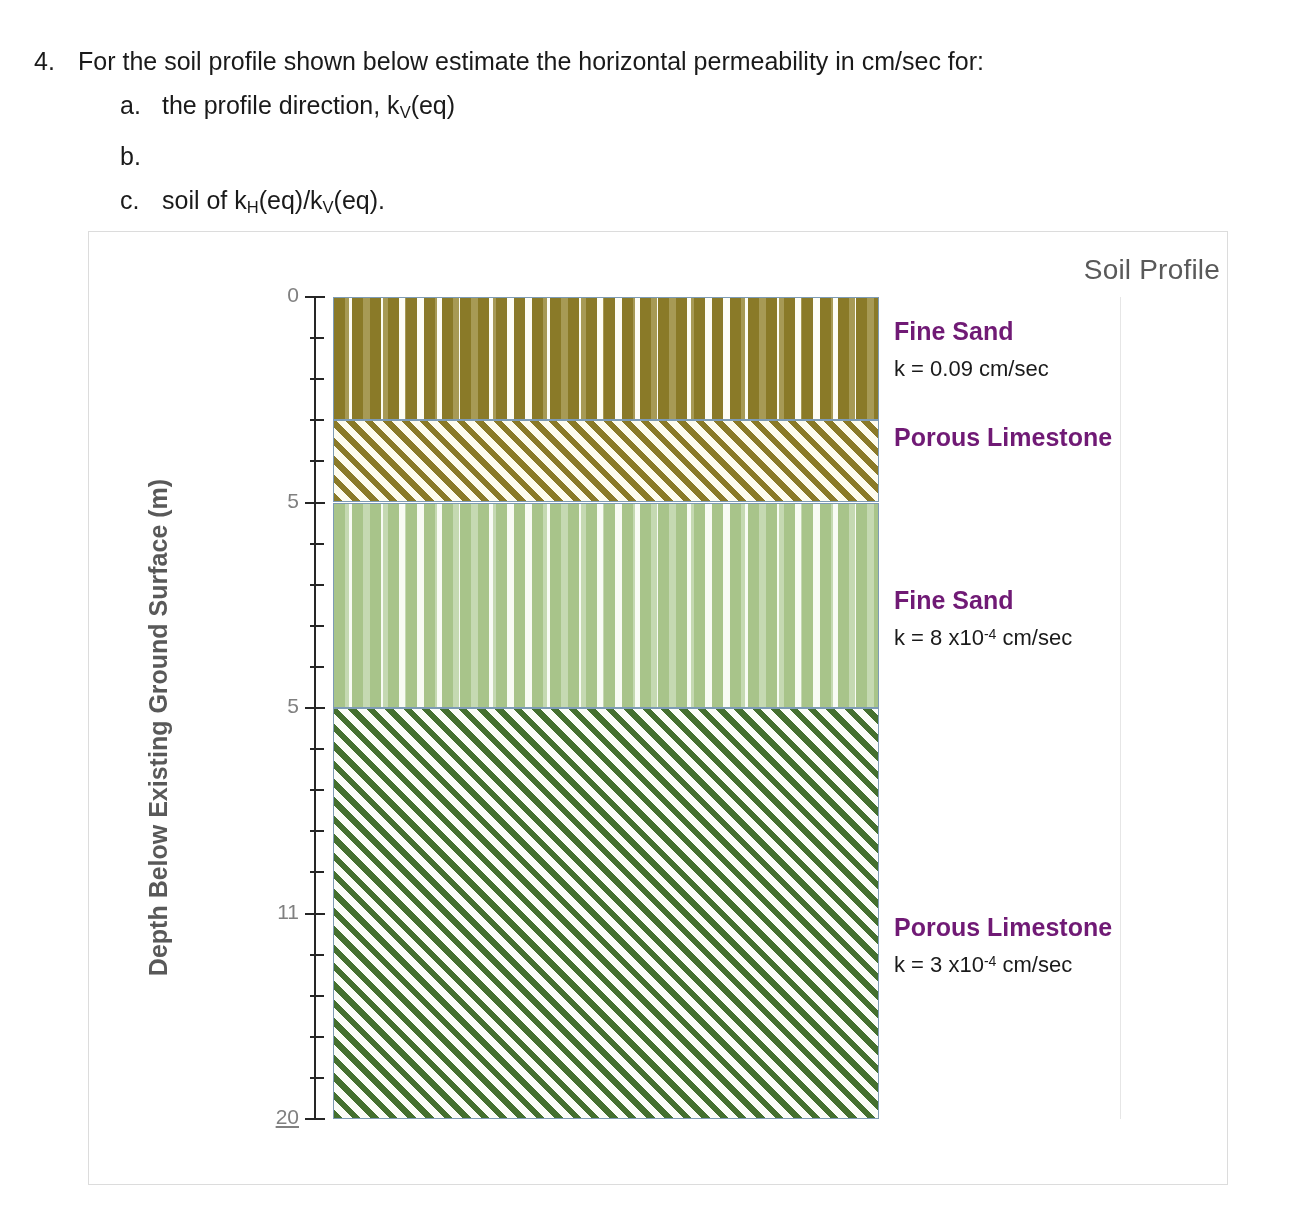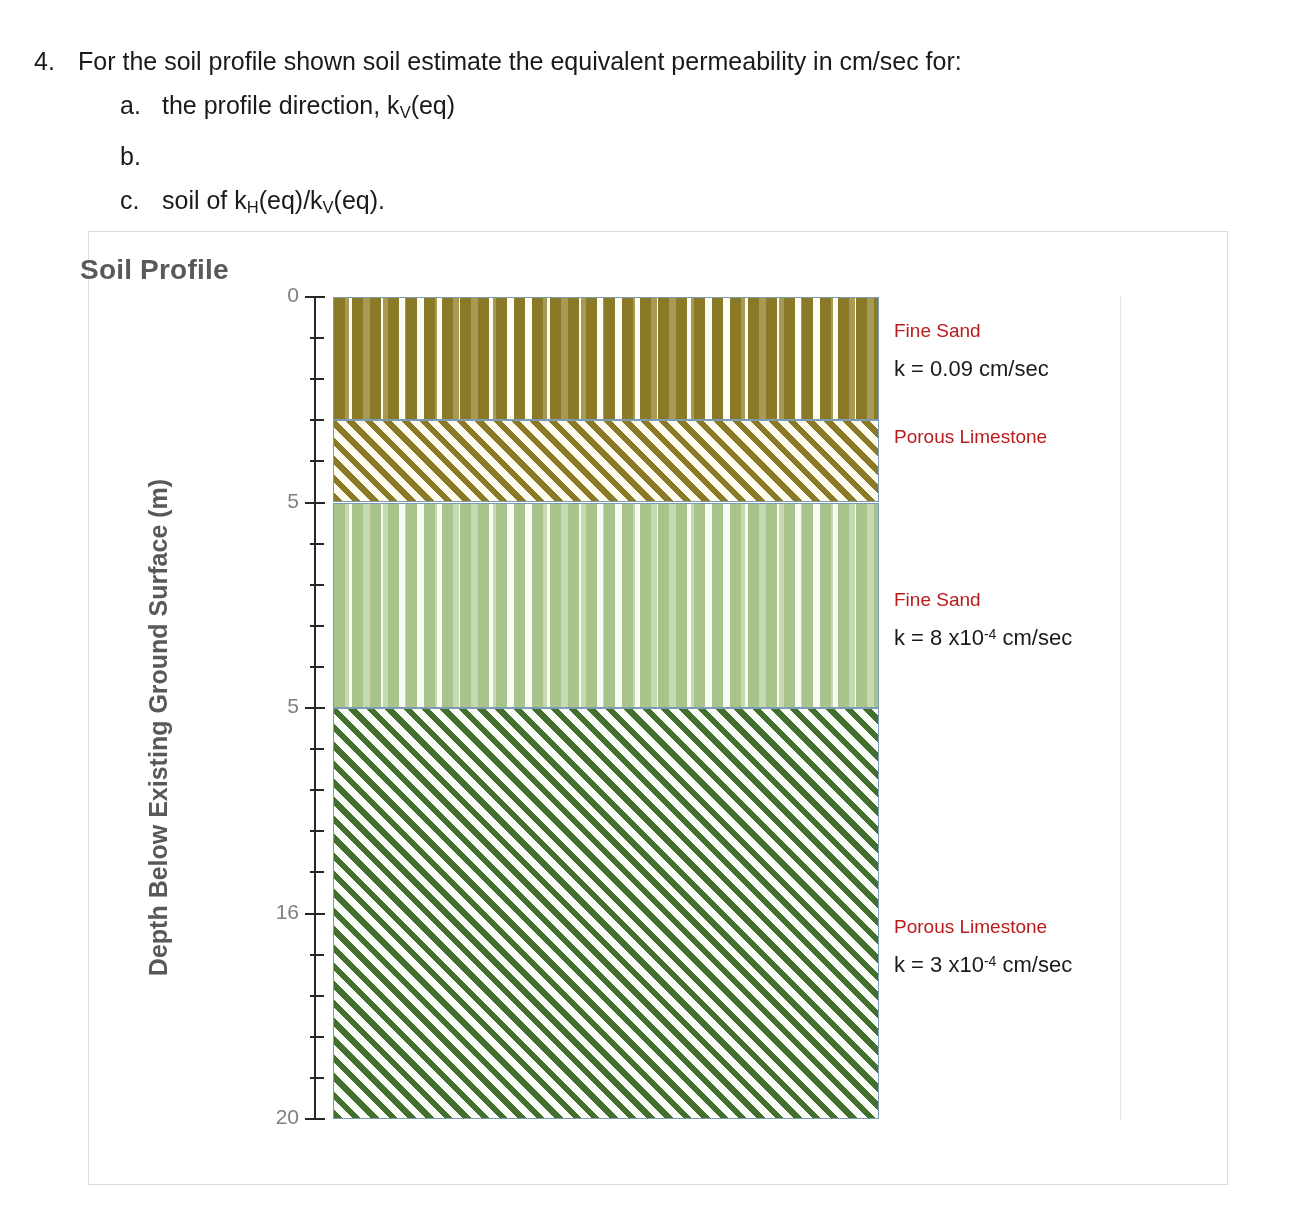--- a/index.html
+++ b/index.html
@@ -39,23 +39,23 @@
     left: 88px; top: 231px;
     width: 1140px; height: 954px;
     border: 1px solid #dcdcdc;
     background: #ffffff;
   }
 
   #chart-title {
     position: absolute;
     left: 0; top: 22px;
     width: 1140px;
-    text-align: left;
+    text-align: right;
     font-size: 28px;
-    font-weight: bold;
+    font-weight: normal;
     color: #595959;
     letter-spacing: 0.2px;
   }
   
   #chart-title-inner { position: relative; left: -9px; }
 
   
   #y-axis-title {
     position: absolute;
     left: -241px; top: 481px;
@@ -159,23 +159,23 @@
     white-space: nowrap;
   }
 
   
   .ann {
     position: absolute;
     left: 805px;          
     white-space: nowrap;
   }
   .ann-title {
-    font-size: 19px;
-    font-weight: normal;
-    color: #b91c1c;
+    font-size: 25px;
+    font-weight: bold;
+    color: #701a75;
     line-height: 30px;
   }
   .ann-k {
     font-size: 22px;
     color: #1a1a1a;
     line-height: 30px;
     margin-top: 4px;
   }
   .ann-k sup { font-size: 0.64em; vertical-align: 0.42em; }
 
@@ -188,21 +188,21 @@
     background: #e6e6e6;
   }
 </style>
 </head>
 <body>
 
 <div id="question-block">
 
   <div class="q-row" id="question-main">
     <span class="q-num">4.</span>
-    <span class="q-text">For the soil profile shown soil estimate the equivalent permeability in cm/sec for:</span>
+    <span class="q-text">For the soil profile shown below estimate the horizontal permeability in cm/sec for:</span>
   </div>
 
   <div class="q-row q-sub">
     <span class="q-letter">a.</span>
     <span class="q-text"><span>the profile direction, k</span><sub>V</sub><span>(eq)</span></span>
   </div>
 
   <div class="q-row q-sub">
     <span class="q-letter">b.</span>
   </div>
@@ -243,22 +243,22 @@
       <div class="tick minor" style="top: 721.6px;"></div>
       <div class="tick minor" style="top: 762.7px;"></div>
       <div class="tick minor" style="top: 803.8px;"></div>
       <div class="tick minor" style="top: 844.9px;"></div>
       <div class="tick major" style="top: 886px;"></div>
     </div>
   <div id="axis-labels">
       <div class="tick-label" style="top: 51px; left: 170px; width: 40px; right: auto;">0</div>
       <div class="tick-label" style="top: 256.5px; left: 170px; width: 40px; right: auto;">5</div>
       <div class="tick-label" style="top: 462px; left: 170px; width: 40px; right: auto;">5</div>
-      <div class="tick-label" style="top: 667.5px; left: 170px; width: 40px; right: auto;">16</div>
-      <div class="tick-label" style="top: 873px; left: 170px; width: 40px; right: auto;">20</div>
+      <div class="tick-label" style="top: 667.5px; left: 170px; width: 40px; right: auto;">11</div>
+      <div class="tick-label" style="top: 873px; left: 170px; width: 40px; right: auto; text-decoration: underline;">20</div>
     </div>
 
   <div id="plot-area">
     <div class="layer pat-sand-olive" title="Fine Sand  k = 0.09 cm/sec" style="top: 0px; height: 123.3px;"></div>
     <div class="layer pat-lime-olive" title="Porous Limestone  k = 3 x10-3 cm/sec" style="top: 123.3px; height: 82.2px;"></div>
     <div class="layer pat-sand-green" title="Fine Sand  k = 8 x10-4 cm/sec" style="top: 205.5px; height: 205.5px;"></div>
     <div class="layer pat-lime-green" title="Porous Limestone  k = 3 x10-4 cm/sec" style="top: 411px; height: 411px;"></div>
   </div>
 
   <div class="ann" style="top:84px">

